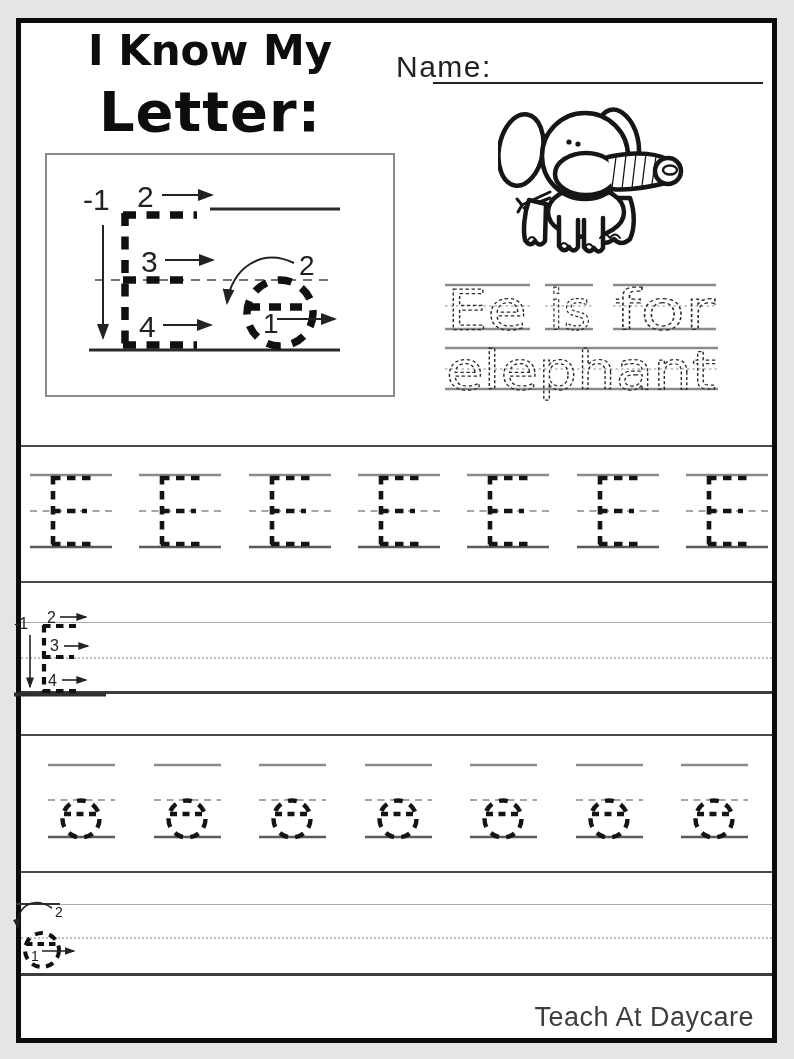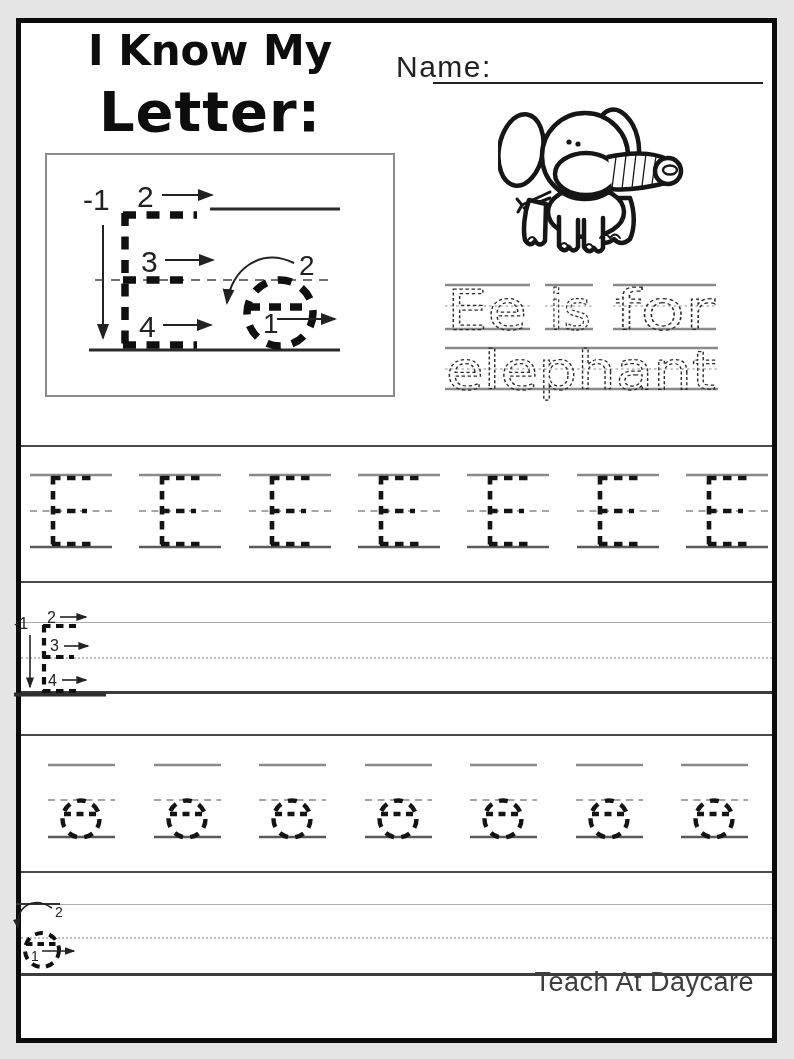--- a/index.html
+++ b/index.html
@@ -32,21 +32,21 @@
     display:flex;justify-content:space-between;align-items:flex-start;}
   .row-lower{position:absolute;left:48px;top:762px;width:700px;height:78px;
     display:flex;justify-content:space-between;align-items:flex-start;}
   .hline{position:absolute;left:21px;width:751px;}
   .thin-line{height:0;border-top:1.6px solid #ababab;}
   .dotted-line{height:0;border-top:2px dotted #bdbdbd;}
   .base-line{height:2.6px;background:#3d3d3d;}
   .short-dark{position:absolute;height:2.4px;background:#333;}
   .guide-svg{position:absolute;overflow:visible;}
   .footer{
-    position:absolute;right:40px;top:967px;font-size:27px;color:#3e3e3e;
+    position:absolute;right:40px;top:1002px;font-size:27px;color:#3e3e3e;
     letter-spacing:0.5px;font-family:"Liberation Sans",sans-serif;
   }
   svg text.num{font-family:"Liberation Sans",sans-serif;fill:#222;}
   svg text.trace{
     font-family:"DejaVu Sans",sans-serif;fill:none;stroke:#2b2b2b;
     stroke-width:1.25;stroke-dasharray:3 2.3;
   }
 </style>
 </head>
 <body>

